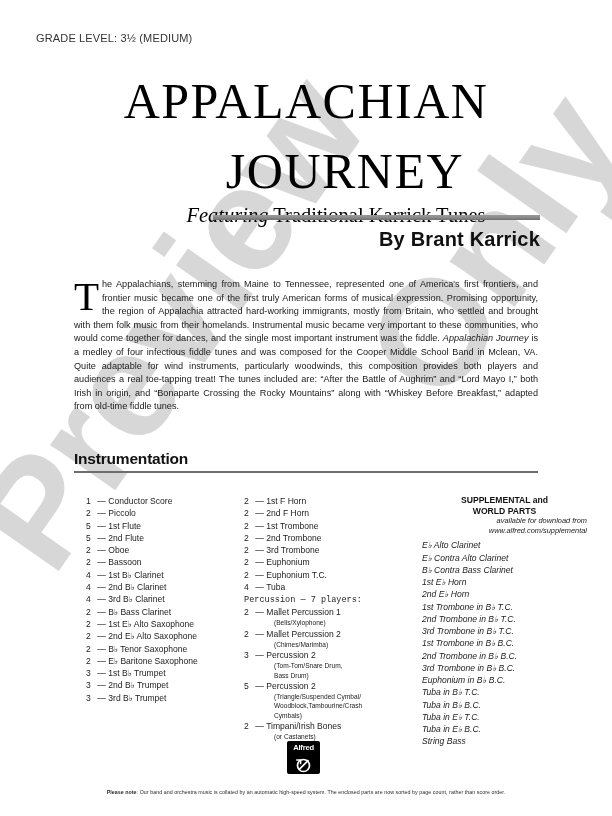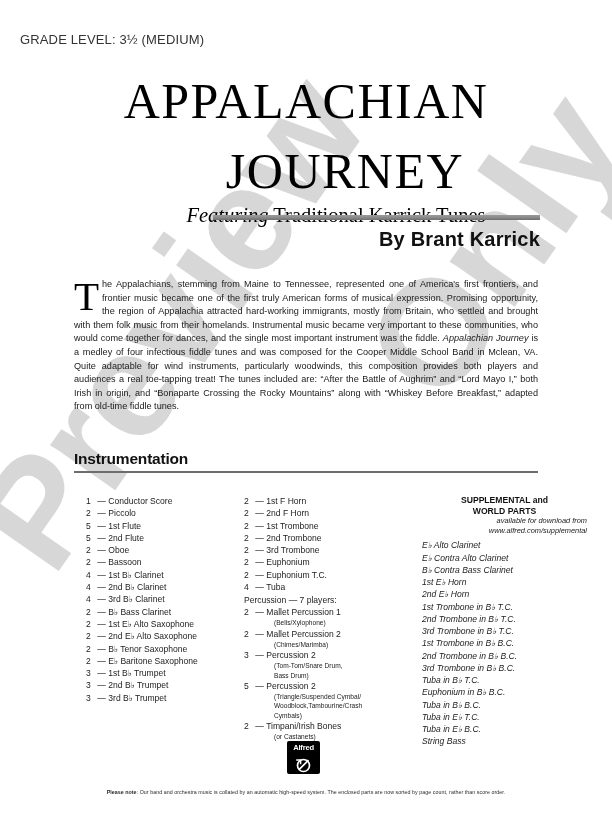--- a/index.html
+++ b/index.html
@@ -56,23 +56,23 @@
   }
 
   
   .content {
     position: relative;
     z-index: 10;
   }
 
   .grade-level {
     position: absolute;
-    left: 20px;
+    left: 36px;
     top: 32px;
-    font-size: 13px;
+    font-size: 11px;
     letter-spacing: .15px;
     color: #333;
   }
 
   .title-block {
     position: absolute;
     left: 72px;
     top: 76px;
     width: 468px;
     text-align: center;
@@ -179,21 +179,21 @@
     white-space: nowrap;
   }
   .ln .qty { display: inline-block; width: 9px; }
   .sub {
     font-size: 6.6px;
     line-height: 9.2px;
     color: #1c1c1c;
     padding-left: 30px;
     white-space: nowrap;
   }
-  .ln.group { padding-top: .5px; }
+  .ln.group { padding-top: .5px; font-family: Liberation Mono, monospace; }
 
   .supp-title {
     font-size: 8.6px;
     font-weight: bold;
     line-height: 10.6px;
     text-align: center;
     color: #111;
   }
   .supp-sub {
     font-size: 7.4px;
@@ -336,22 +336,22 @@
             <div class="ln">E♭ Contra Alto Clarinet</div>
             <div class="ln">B♭ Contra Bass Clarinet</div>
             <div class="ln">1st E♭ Horn</div>
             <div class="ln">2nd E♭ Horn</div>
             <div class="ln">1st Trombone in B♭ T.C.</div>
             <div class="ln">2nd Trombone in B♭ T.C.</div>
             <div class="ln">3rd Trombone in B♭ T.C.</div>
             <div class="ln">1st Trombone in B♭ B.C.</div>
             <div class="ln">2nd Trombone in B♭ B.C.</div>
             <div class="ln">3rd Trombone in B♭ B.C.</div>
+            <div class="ln">Euphonium in B♭ B.C.</div>
             <div class="ln">Tuba in B♭ T.C.</div>
-            <div class="ln">Euphonium in B♭ B.C.</div>
             <div class="ln">Tuba in B♭ B.C.</div>
             <div class="ln">Tuba in E♭ T.C.</div>
             <div class="ln">Tuba in E♭ B.C.</div>
             <div class="ln">String Bass</div>
           </div>
       </div>
     </div>
 
     <div class="logo-wrap">
       <div class="alfred-logo">

